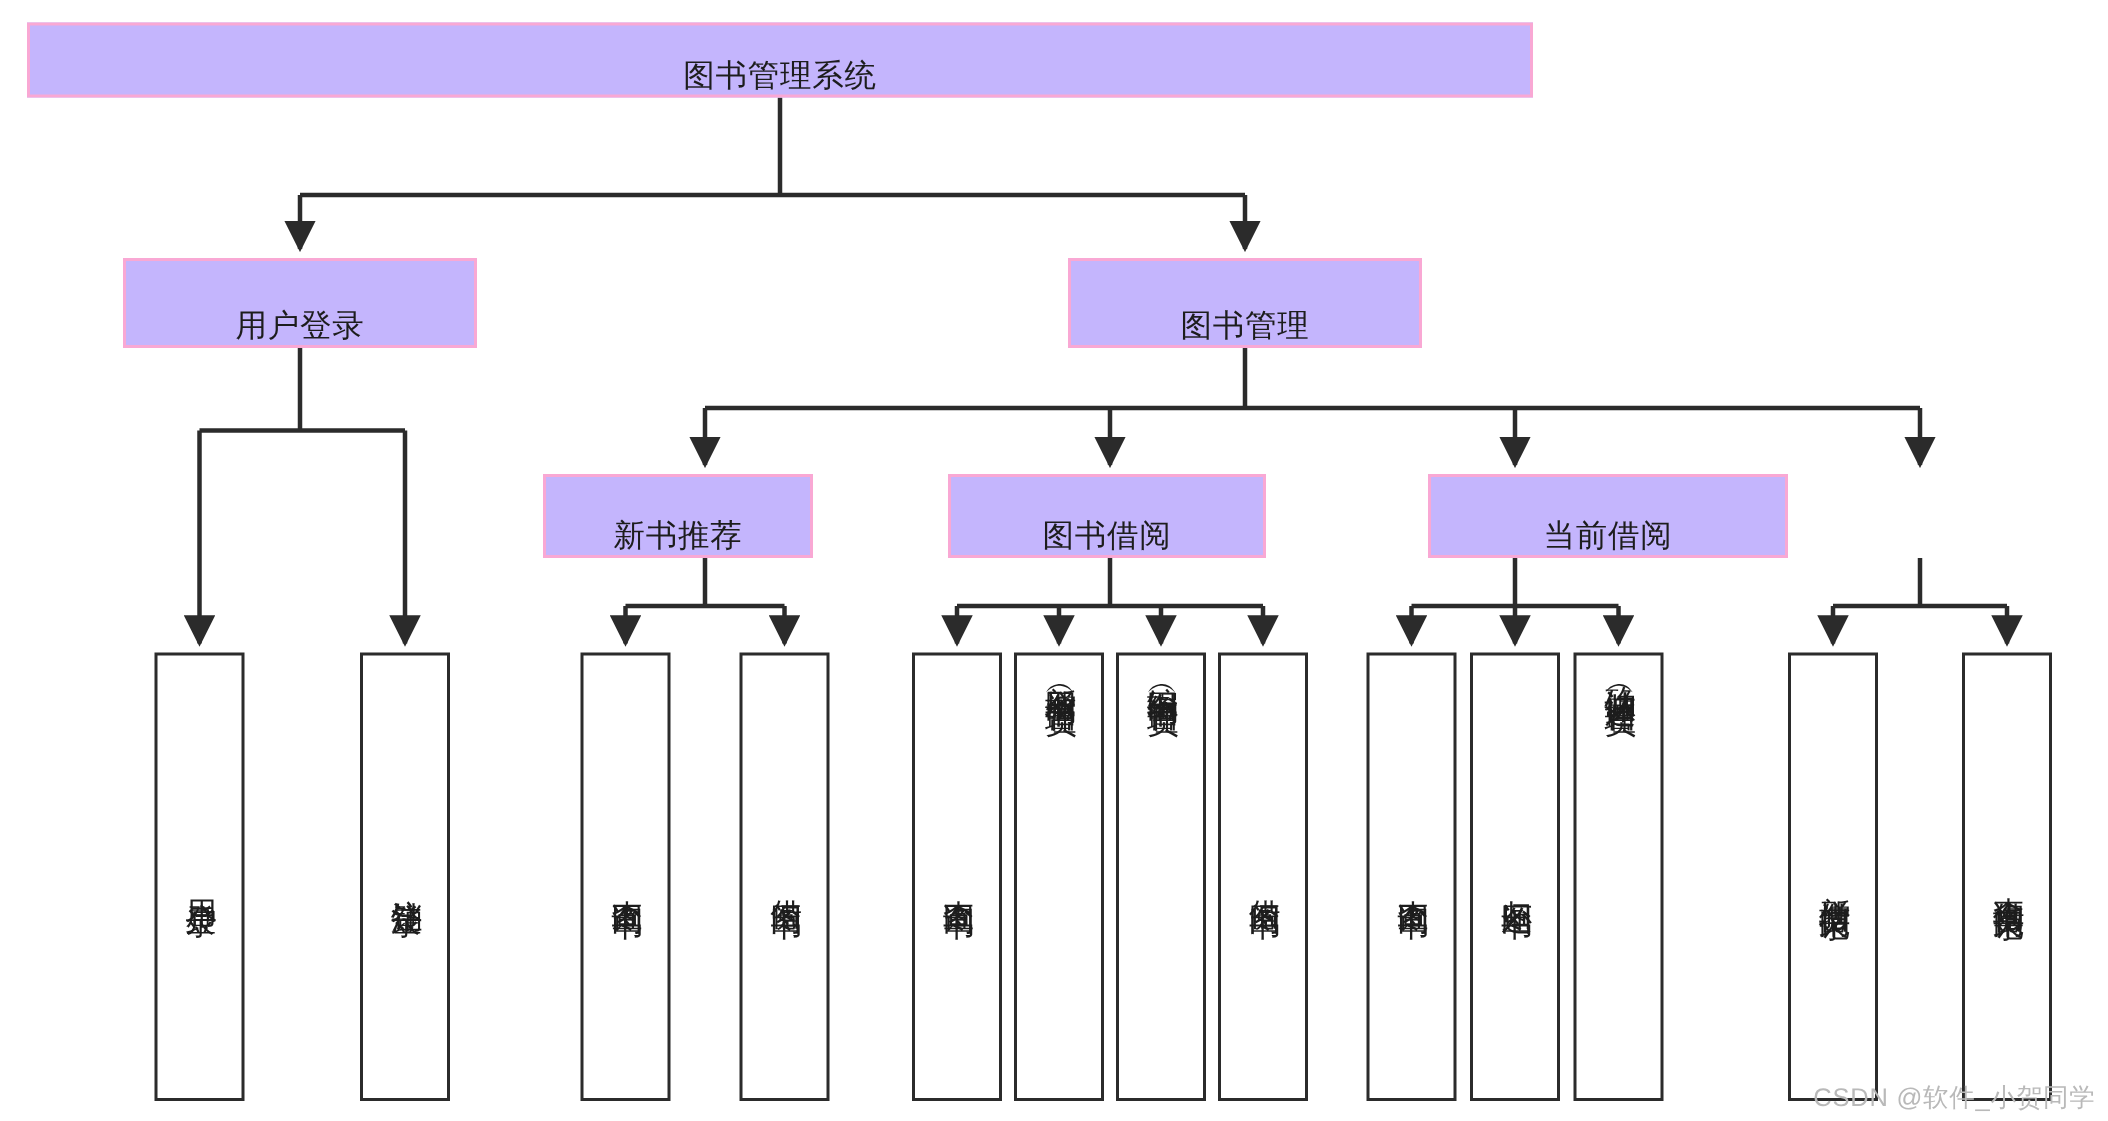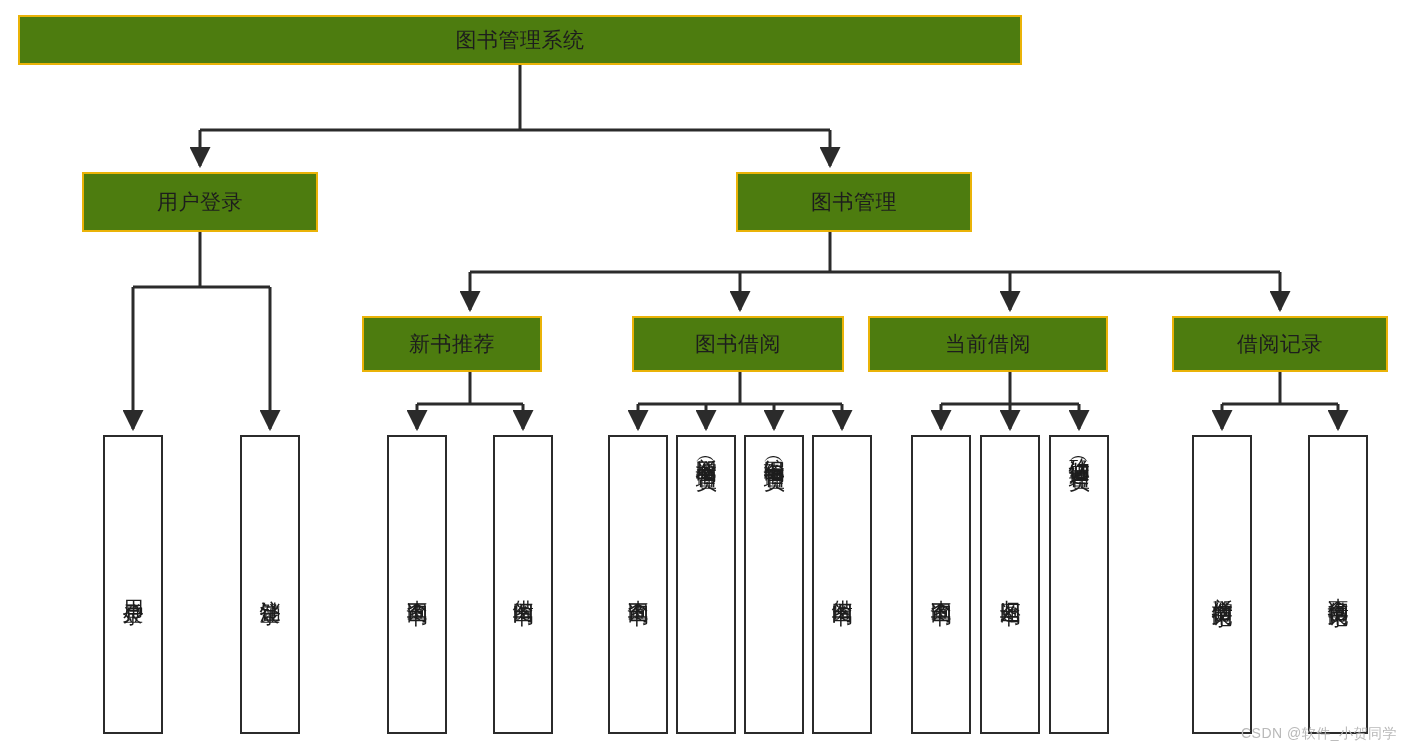--- a/index.html
+++ b/index.html
@@ -15,24 +15,24 @@
   #canvas {
     position: relative;
     width: 1405px;
     height: 747px;
     background: #ffffff;
     overflow: hidden;
   }
   .node {
     position: absolute;
     box-sizing: border-box;
-    border: 2px solid #eab308;
-    background: #4d7c0f;
+    border: 2px solid #f9a8d4;
+    background: #c4b5fd;
     display: flex;
-    align-items: center;
+    align-items: flex-end;
     justify-content: center;
     z-index: 3;
   }
   .node-label {
     font-size: 21px;
     line-height: 1.15;
     letter-spacing: 0.5px;
     color: #1d1d1d;
     white-space: nowrap;
     text-align: center;
@@ -68,21 +68,21 @@
     top: 0;
     width: 1405px;
     height: 747px;
     z-index: 1;
     pointer-events: none;
   }
   .watermark {
     position: absolute;
     right: 8px;
     bottom: 4px;
-    font-size: 14px;
+    font-size: 17px;
     color: #b9b9b9;
     z-index: 6;
     white-space: nowrap;
     letter-spacing: 0.5px;
   }
 </style>
 </head>
 <body>
 
 <div id="canvas">
@@ -140,39 +140,36 @@
   </svg>
 
   <div class="node" style="left:18px; top:15px; width:1004px; height:50px;">
     <span class="node-label">图书管理系统</span>
   </div>
 
   <div class="node" style="left:82px; top:172px; width:236px; height:60px;">
     <span class="node-label">用户登录</span>
   </div>
 
-  <div class="node" style="left:712px; top:172px; width:236px; height:60px;margin-left:24px;">
+  <div class="node" style="left:712px; top:172px; width:236px; height:60px;">
     <span class="node-label">图书管理</span>
   </div>
 
   <div class="node" style="left:362px; top:316px; width:180px; height:56px;">
     <span class="node-label">新书推荐</span>
   </div>
 
   <div class="node" style="left:632px; top:316px; width:212px; height:56px;">
     <span class="node-label">图书借阅</span>
   </div>
 
-  <div class="node" style="left:868px; top:316px; width:240px; height:56px;">
+  <div class="node" style="left:952px; top:316px; width:240px; height:56px;">
     <span class="node-label">当前借阅</span>
   </div>
 
-  <div class="node" style="left:1172px; top:316px; width:216px; height:56px;">
-    <span class="node-label">借阅记录</span>
-  </div>
 
   <div class="leaf" style="left:103px; top:435px; width:60px; height:299px;">
     <span class="leaf-label">用户登录</span>
   </div>
   <div class="leaf" style="left:240px; top:435px; width:60px; height:299px;">
     <span class="leaf-label">注销登录</span>
   </div>
 
   <div class="leaf" style="left:387px; top:435px; width:60px; height:299px;">
     <span class="leaf-label">查询图书</span>

